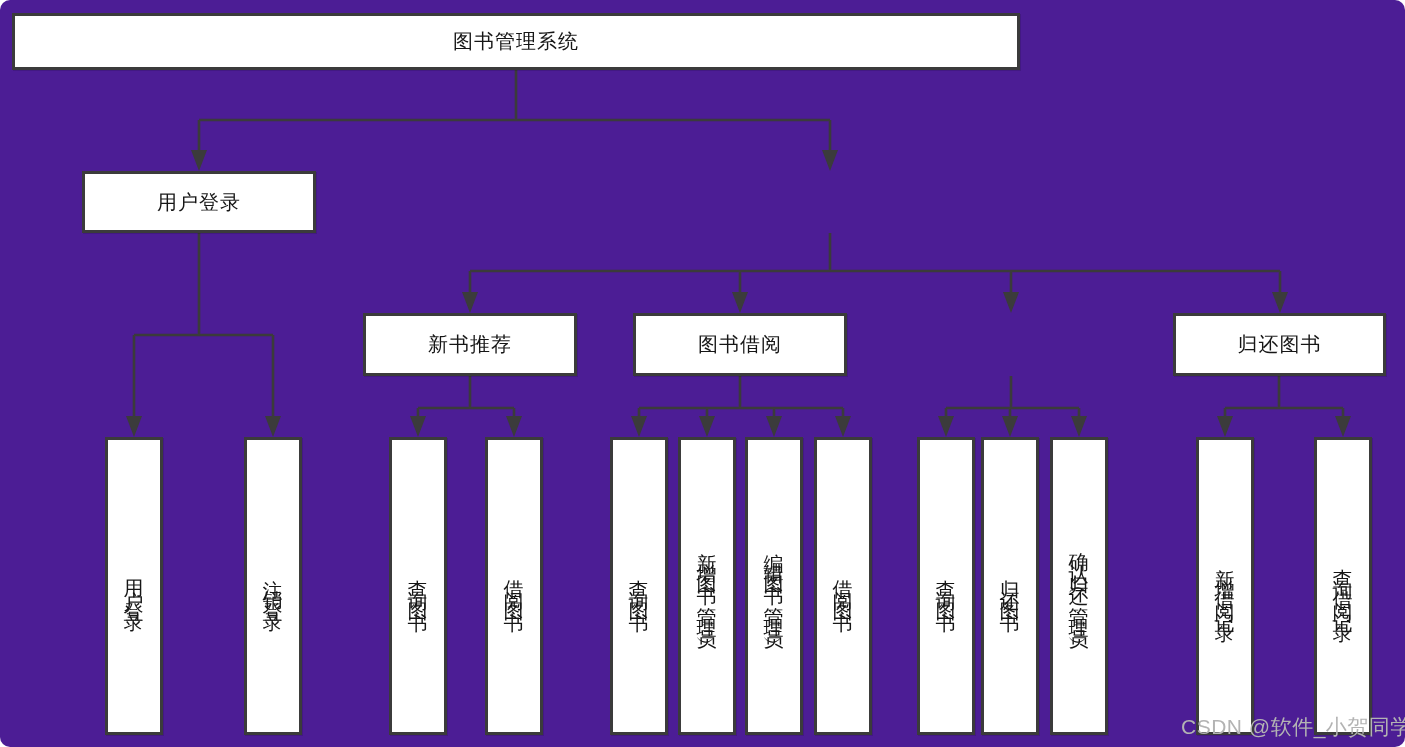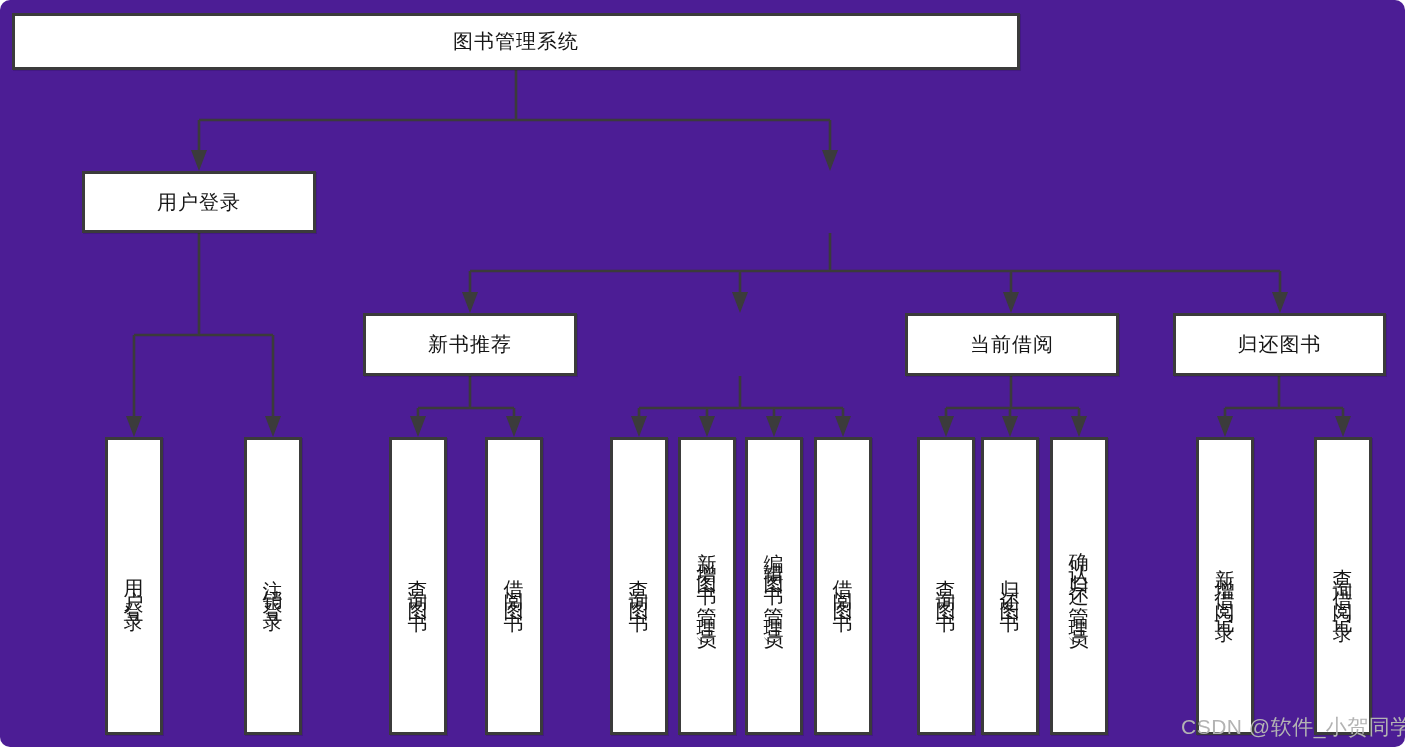--- a/index.html
+++ b/index.html
@@ -80,21 +80,21 @@
              M938,416 L954,416 L946,437 Z  M1002,416 L1018,416 L1010,437 Z
              M1071,416 L1087,416 L1079,437 Z
              M1217,416 L1233,416 L1225,437 Z  M1335,416 L1351,416 L1343,437 Z" fill="#3b3b3b"></path>
   </svg>
 
   <div class="node h" style="left:12px; top:13px; width:1008px; height:57px">图书管理系统</div>
 
   <div class="node h" style="left:82px; top:171px; width:234px; height:62px">用户登录</div>
 
   <div class="node h" style="left:363px; top:313px; width:214px; height:63px">新书推荐</div>
-  <div class="node h" style="left:905px; top:313px; width:214px; height:63px">当前借阅</div>
+  <div class="node h" style="left:633px; top:313px; width:214px; height:63px">图书借阅</div>
   <div class="node h" style="left:1173px; top:313px; width:213px; height:63px">归还图书</div>
 
   <div class="node v" style="left:105px; top:437px; width:58px; height:298px">用户登录</div>
   <div class="node v" style="left:244px; top:437px; width:58px; height:298px">注销登录</div>
 
   <div class="node v" style="left:389px; top:437px; width:58px; height:298px">查询图书</div>
   <div class="node v" style="left:485px; top:437px; width:58px; height:298px">借阅图书</div>
 
   <div class="node v" style="left:610px; top:437px; width:58px; height:298px">查询图书</div>
   <div class="node v" style="left:678px; top:437px; width:58px; height:298px">新增图书（管理员）</div>

